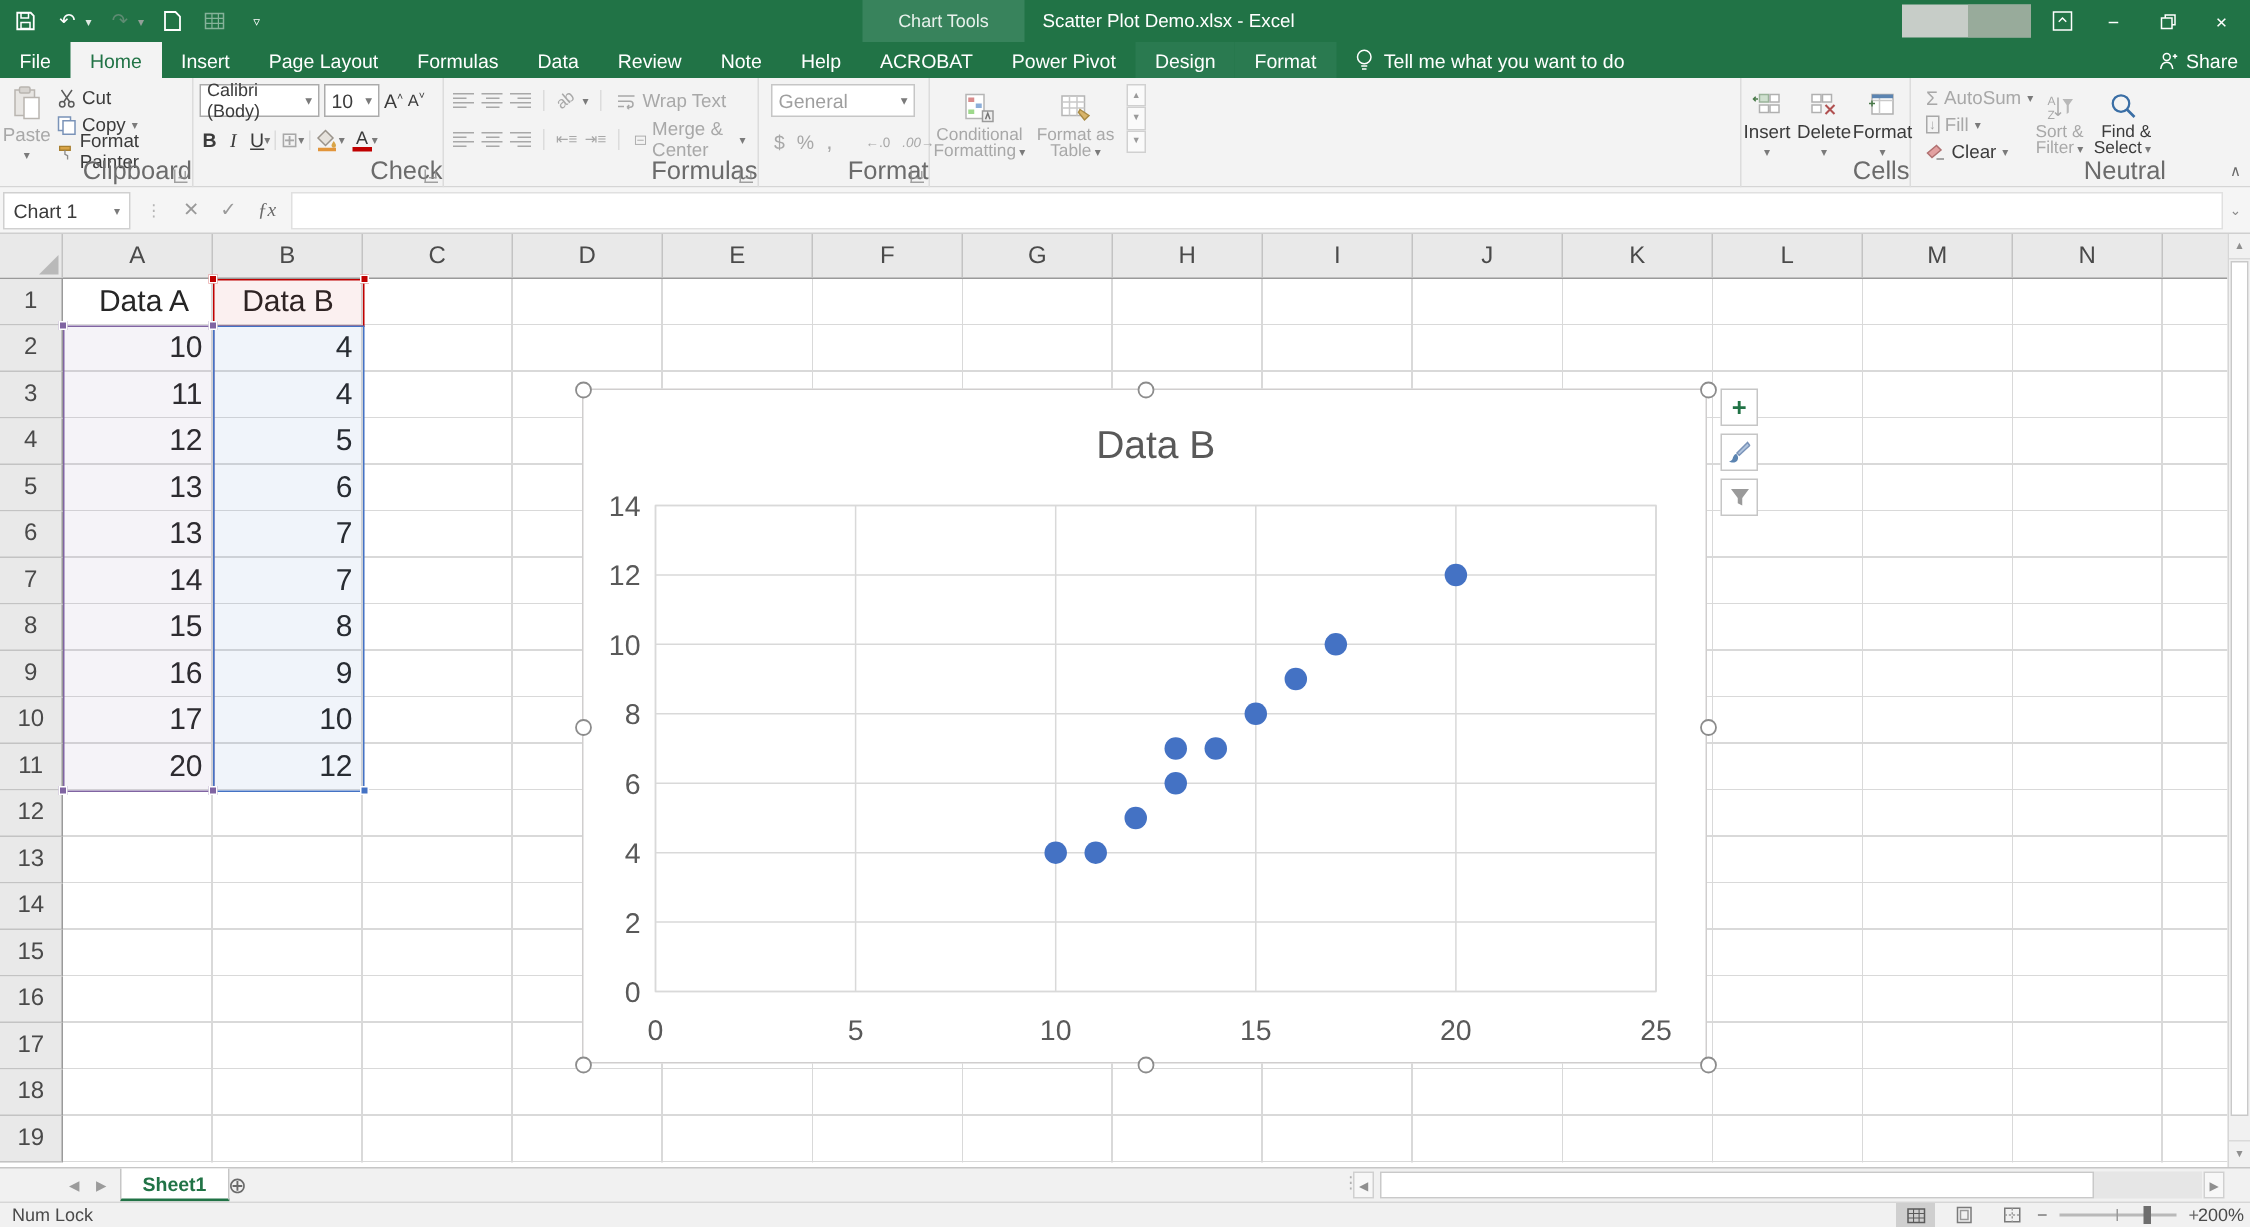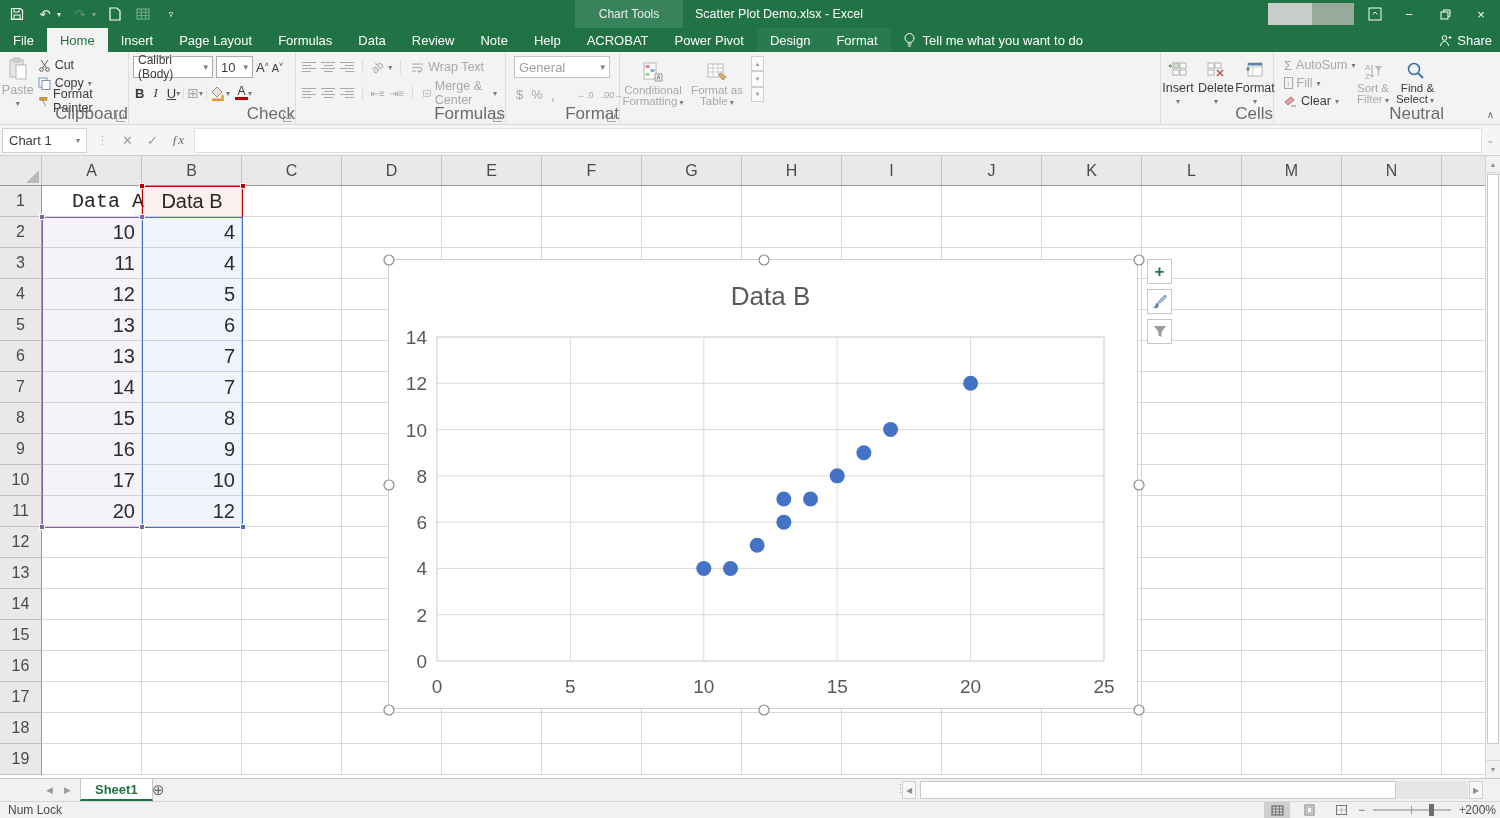--- a/index.html
+++ b/index.html
@@ -521,21 +521,21 @@
       <div class="rowhead">12</div>
       <div class="rowhead">13</div>
       <div class="rowhead">14</div>
       <div class="rowhead">15</div>
       <div class="rowhead">16</div>
       <div class="rowhead">17</div>
       <div class="rowhead">18</div>
       <div class="rowhead">19</div>
     </div>
   <div id="cellslayer">
-      <span class="cellval hdr" style="left: 16px; top: 0px; font-family: Liberation Mono, monospace;">Data A</span>
+      <span class="cellval hdr" style="left: 4px; top: 0px;">Data A</span>
       <span class="cellval hdr" style="left: 100px; top: 0px;">Data B</span>
       <span class="cellval num" style="left: 0px; top: 31px;">10</span>
       <span class="cellval num" style="left: 100px; top: 31px;">4</span>
       <span class="cellval num" style="left: 0px; top: 62px;">11</span>
       <span class="cellval num" style="left: 100px; top: 62px;">4</span>
       <span class="cellval num" style="left: 0px; top: 93px;">12</span>
       <span class="cellval num" style="left: 100px; top: 93px;">5</span>
       <span class="cellval num" style="left: 0px; top: 124px;">13</span>
       <span class="cellval num" style="left: 100px; top: 124px;">6</span>
       <span class="cellval num" style="left: 0px; top: 155px;">13</span>

